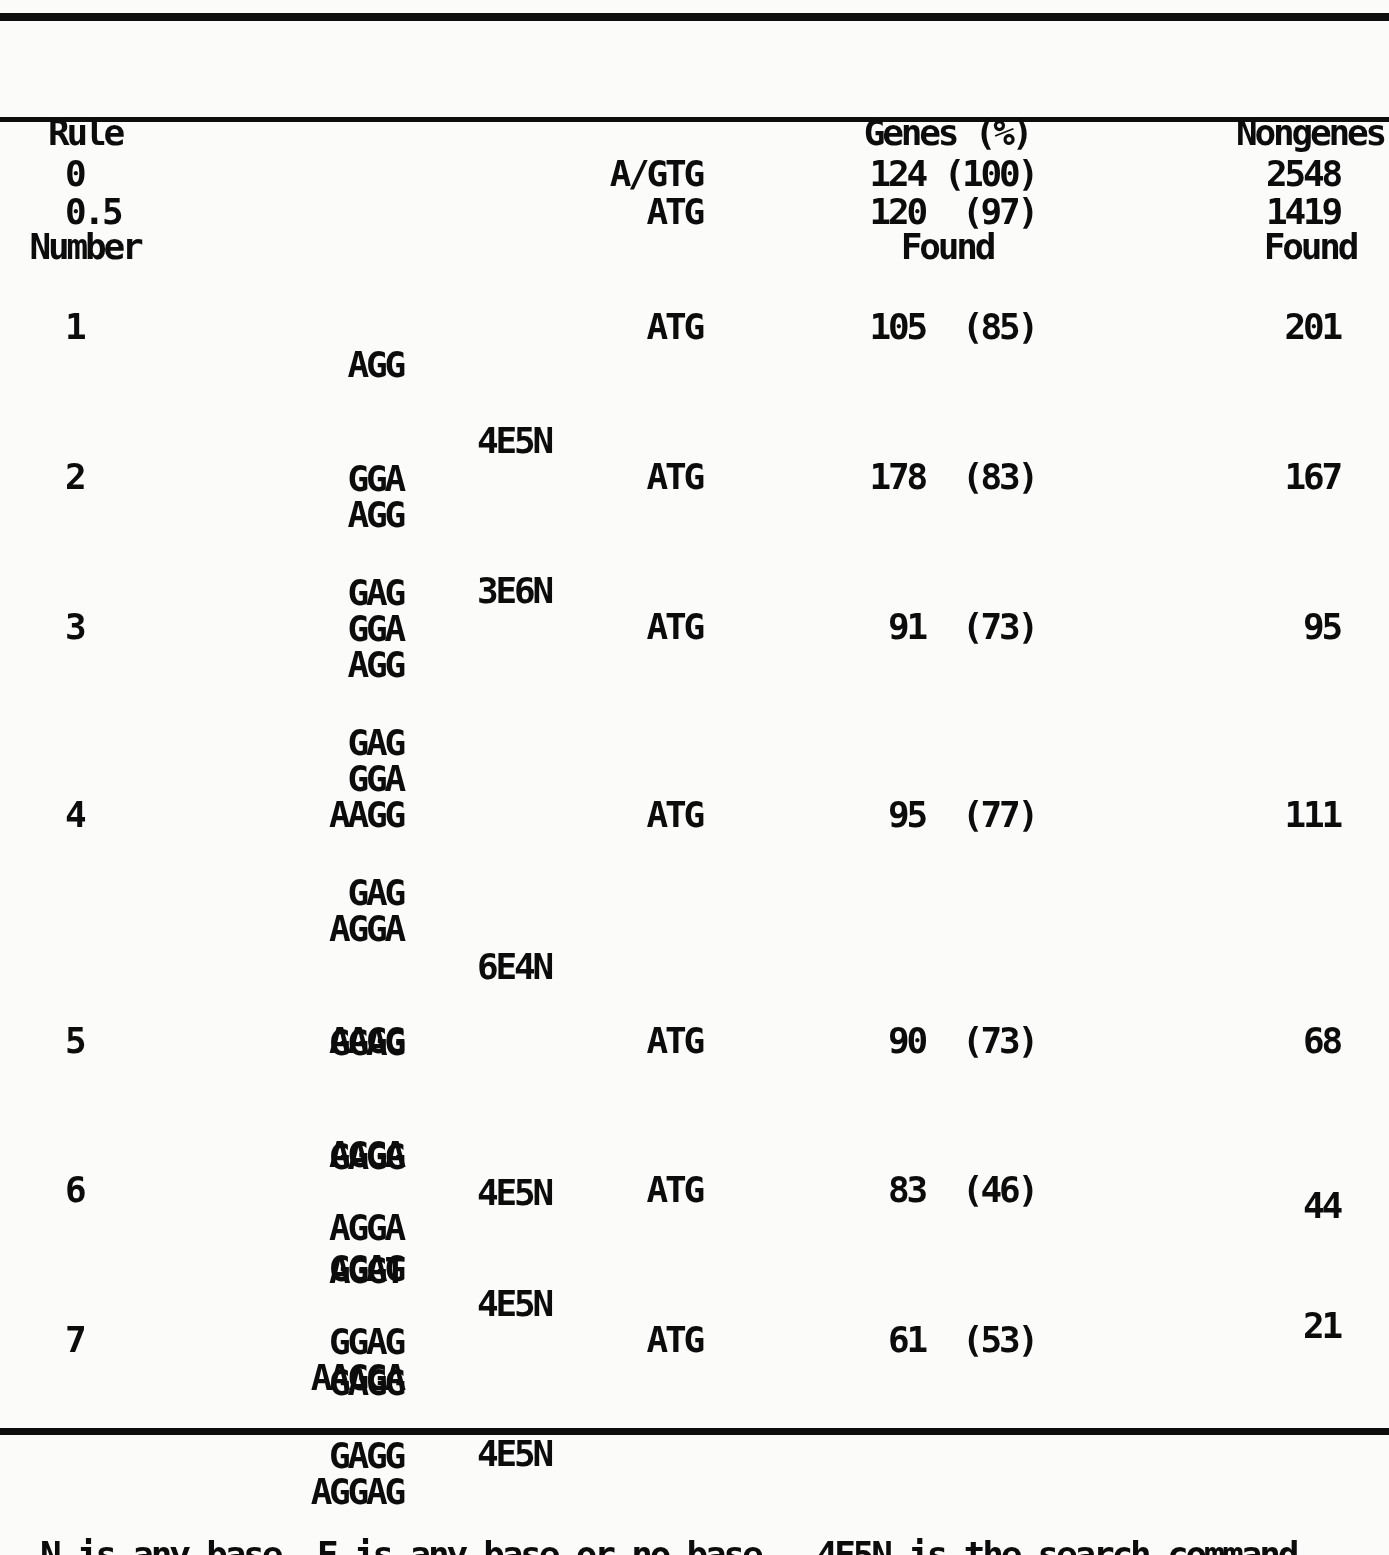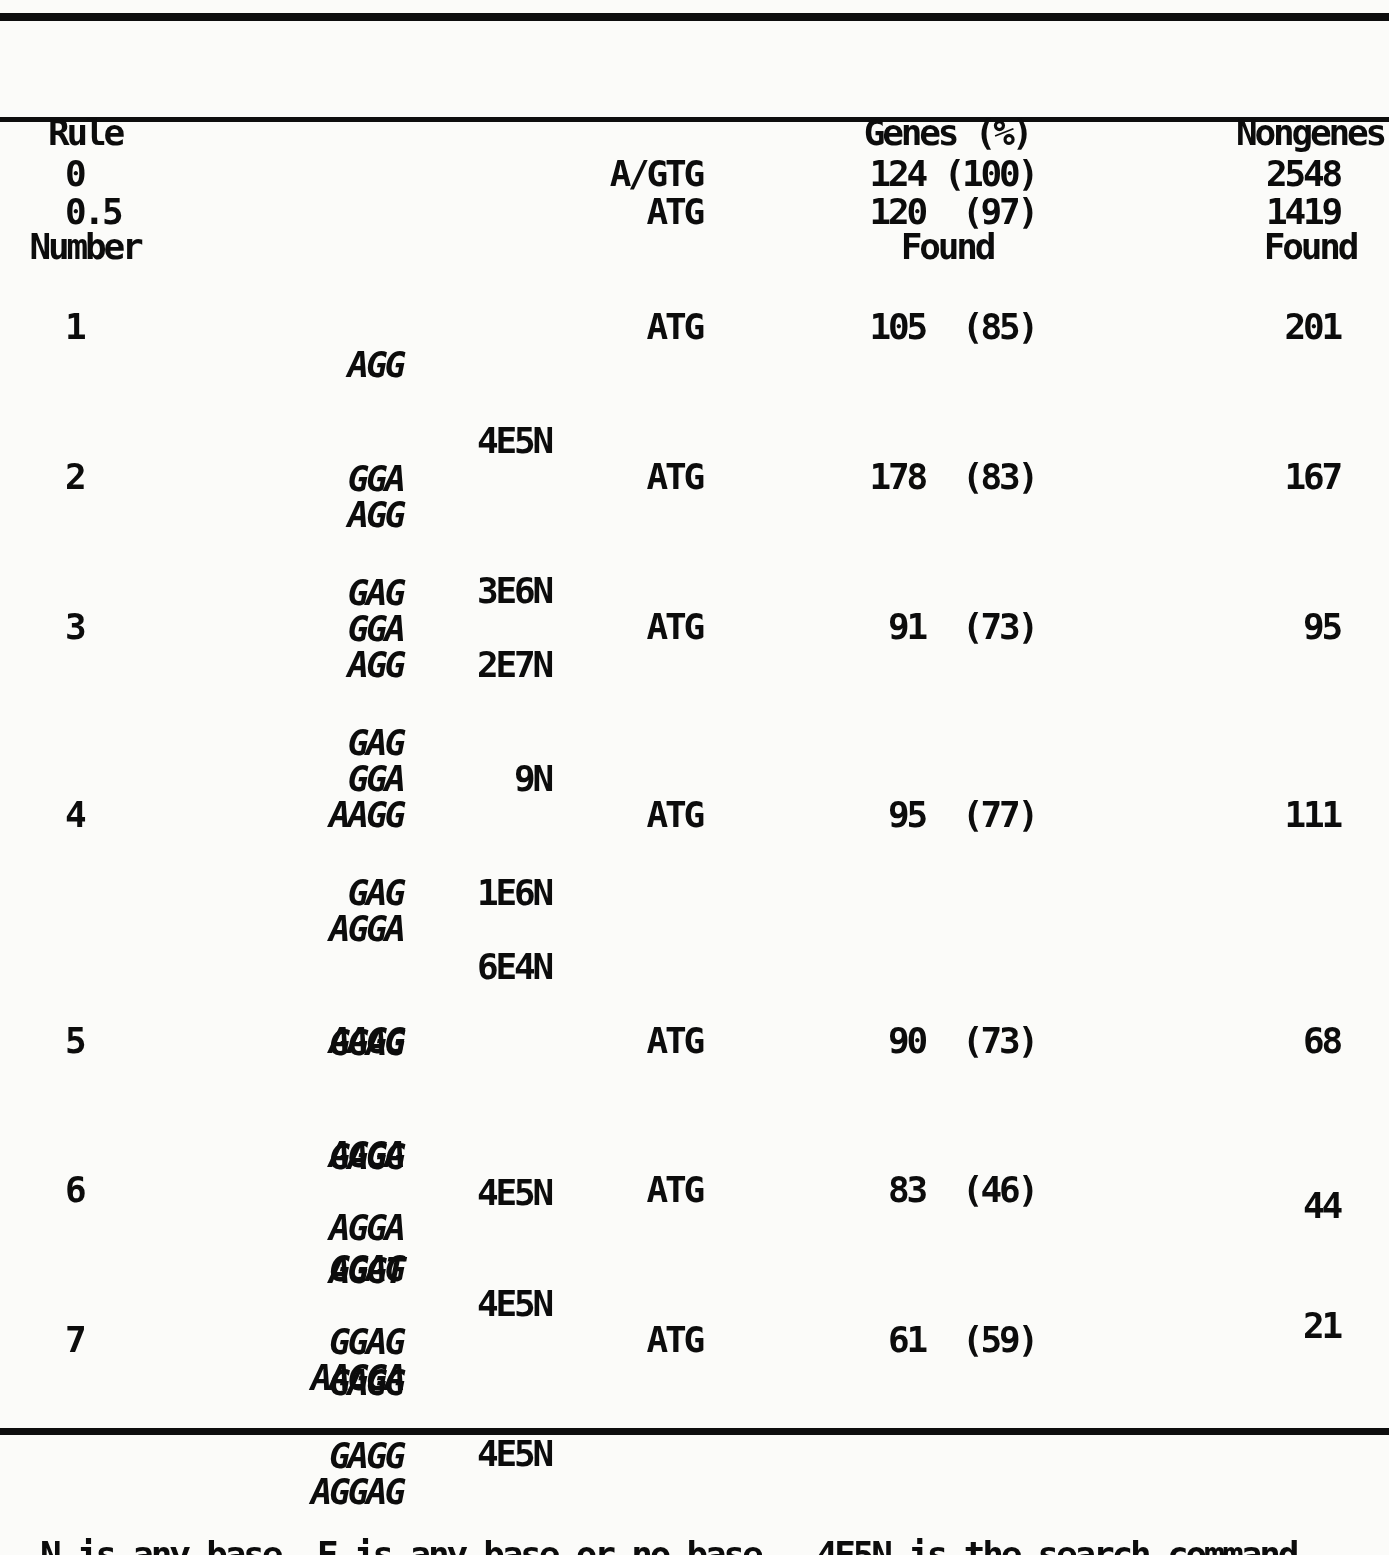--- a/index.html
+++ b/index.html
@@ -26,21 +26,21 @@
   .hcol-rule     { left:0px;    width:170px; }
   .hcol-desc     { left:233px;  width:560px; }
   .hcol-genes    { left:787px;  width:320px; }
   .hcol-nongenes { left:1210px; width:200px; }
   sup { font-size:26px; letter-spacing:-2px; line-height:0; position:relative; top:-11px; }
 
   
   .block { position:absolute; left:0; width:1389px; }
   .col { position:absolute; top:0; text-align:right; }
   .col-rule     { left:65px;   text-align:left; }
-  .col-sd       { left:250px;  width:153px;font-style:italic; }
+  .col-sd       { left:250px;  width:153px; }
   .col-spacer   { left:420px;  width:131px; }
   .col-atg      { left:580px;  width:122px; }
   .col-genes    { left:790px;  width:135px; }
   .col-pct      { left:930px;  width:106px; }
   .col-nongenes { left:1150px; width:190px; }
 
   .foot { position:absolute; left:40px; top:1460px; }
 </style>
 </head>
 <body>
@@ -125,25 +125,20 @@
 </div>
 
 
 <div class="block" style="top:570px">
   <div class="col col-rule" style="top:38px">3</div>
   <div class="col col-sd">
     <div>AGG</div>
     <div>GGA</div>
     <div>GAG</div>
   </div>
-  <div class="col col-spacer">
-    <div>2E7N</div>
-    <div>9N</div>
-    <div>1E6N</div>
-  </div>
   <div class="col col-atg" style="top:38px">ATG</div>
   <div class="col col-genes" style="top:38px">91</div>
   <div class="col col-pct" style="top:38px">(73)</div>
   <div class="col col-nongenes" style="top:38px">95</div>
 </div>
 
 
 <div class="block" style="top:720px">
   <div class="col col-rule" style="top:76px">4</div>
   <div class="col col-sd">
@@ -214,21 +209,21 @@
     <div>AGGAG</div>
     
   </div>
   <div class="col col-spacer">
     <div></div>
     <div>4E5N</div>
     <div></div>
   </div>
   <div class="col col-atg" style="top:38px">ATG</div>
   <div class="col col-genes" style="top:38px">61</div>
-  <div class="col col-pct" style="top:38px">(59)</div>
+  <div class="col col-pct" style="top:38px">(53)</div>
   <div class="col col-nongenes" style="top:24px">21</div>
 </div>
 
 
 <div class="foot">
   <div>N is any base, E is any base or no base.  4E5N is the search command</div>
   
   
 </div>
 

